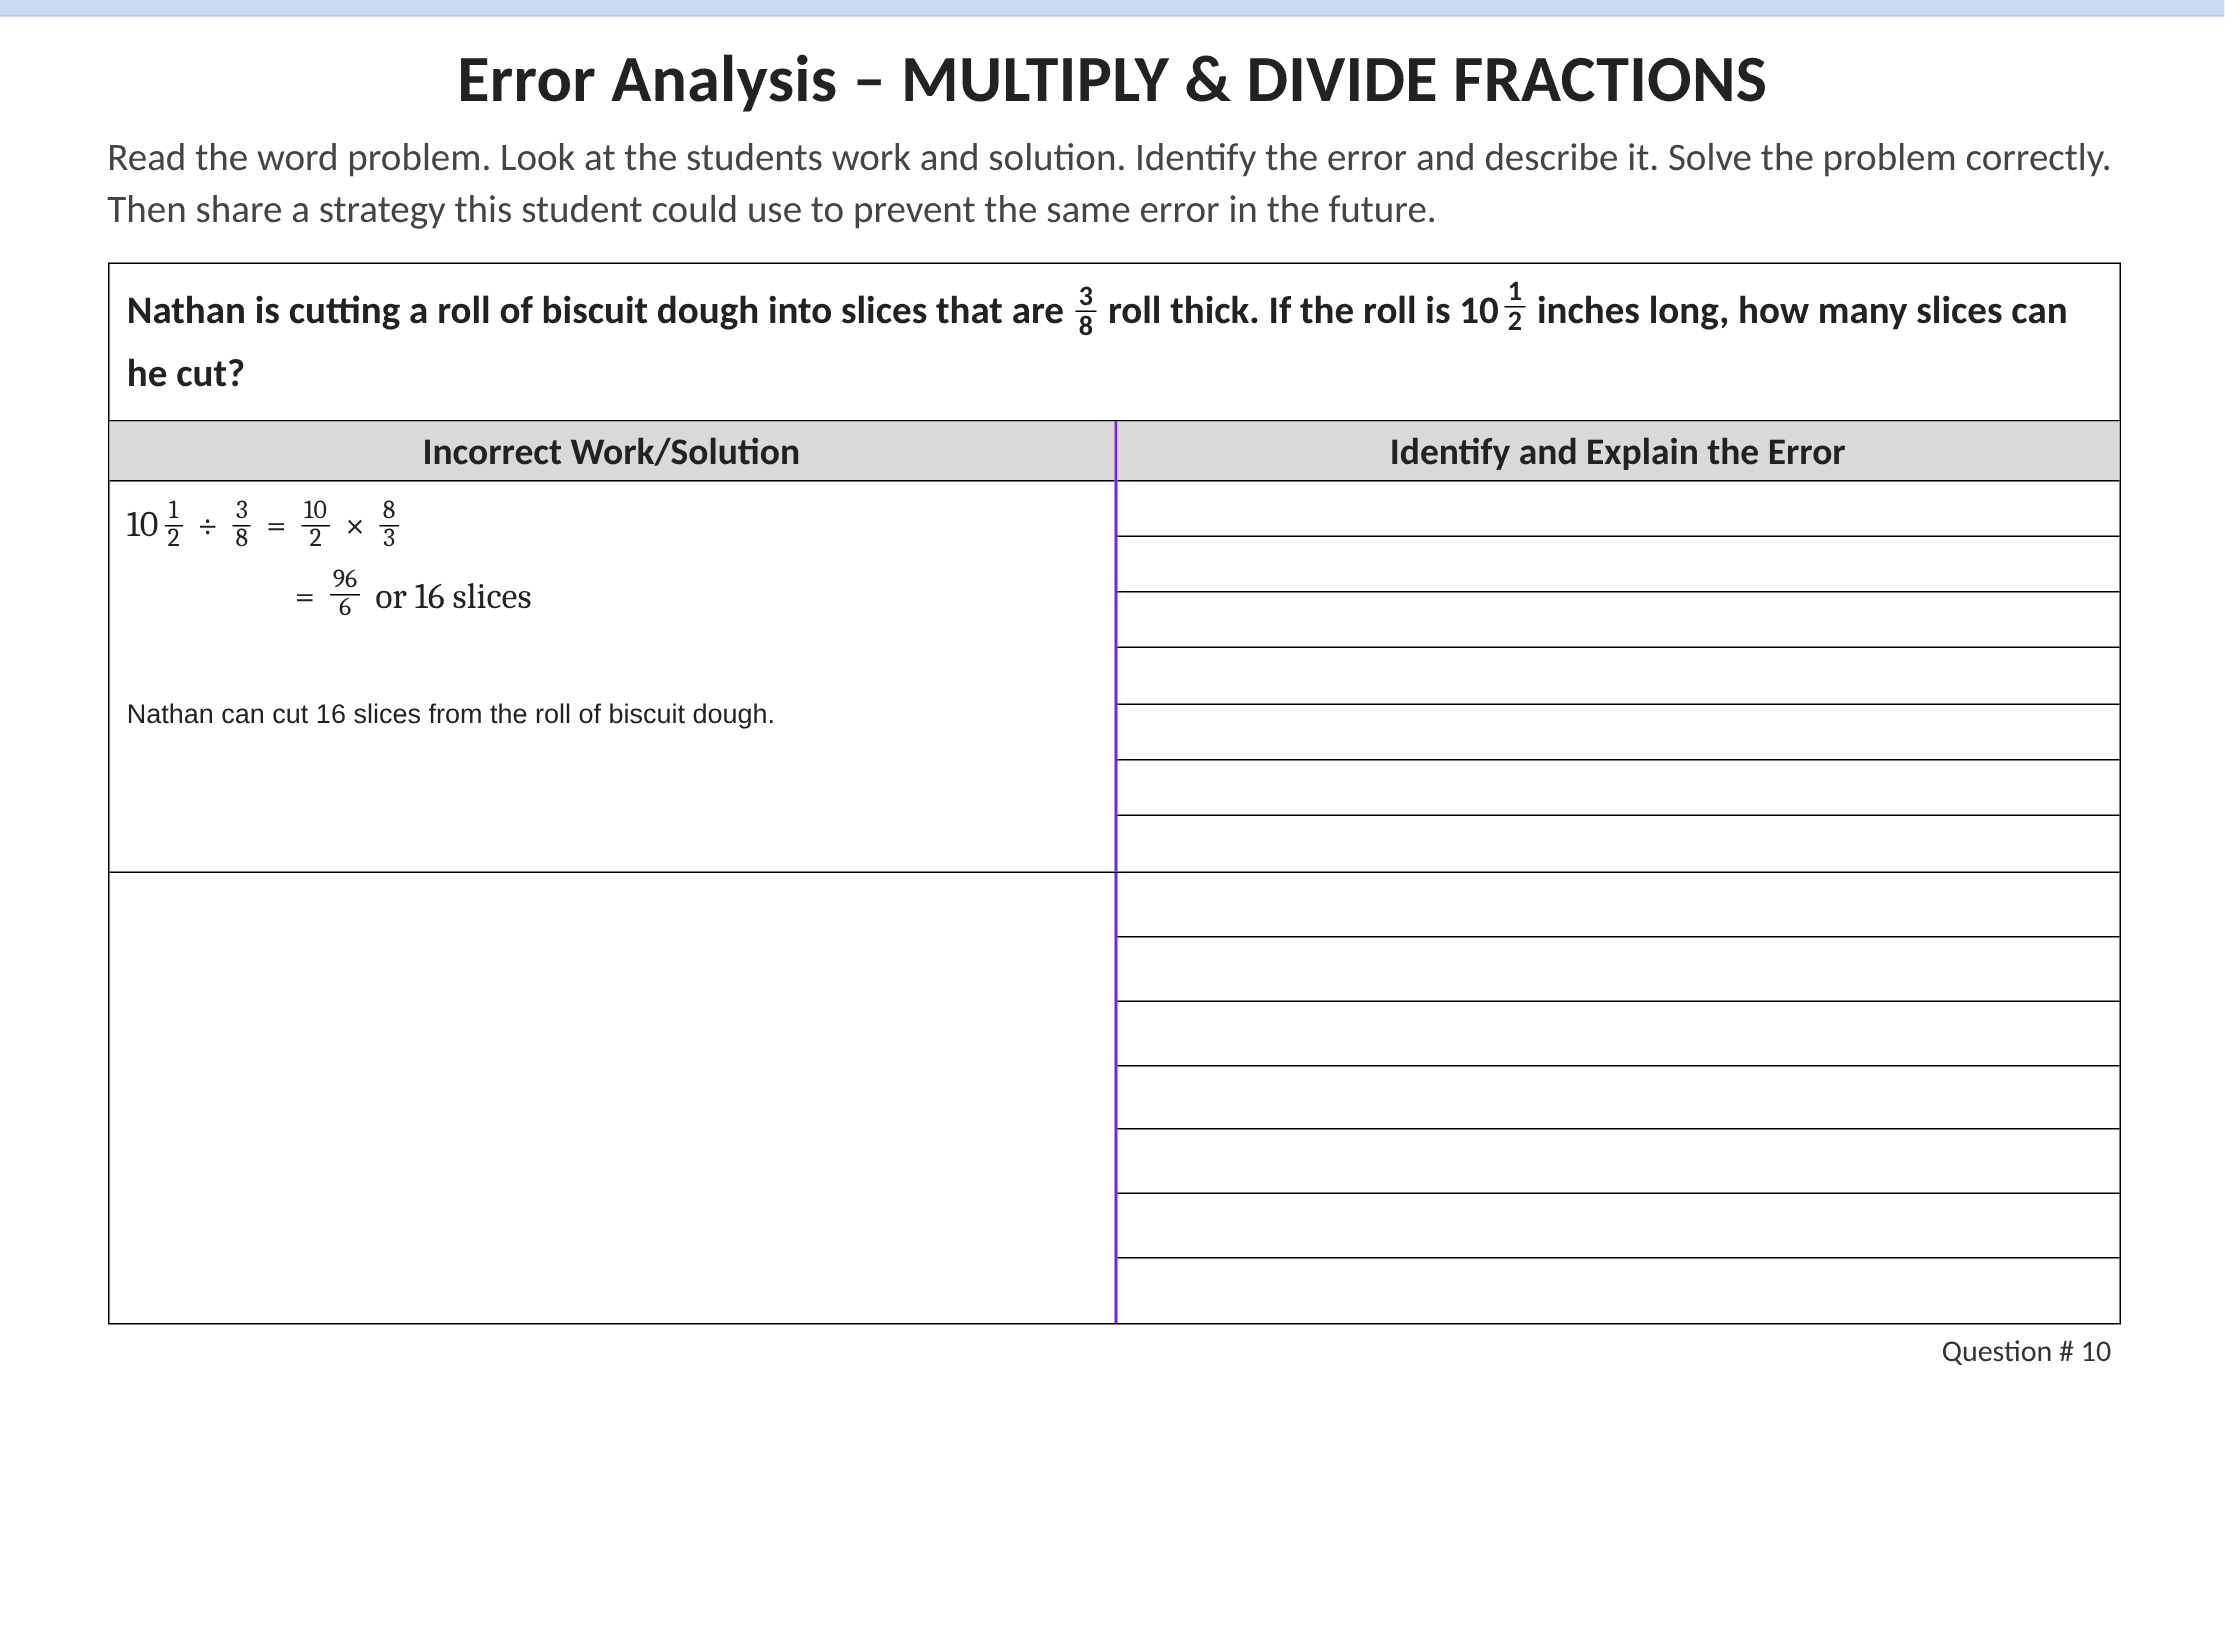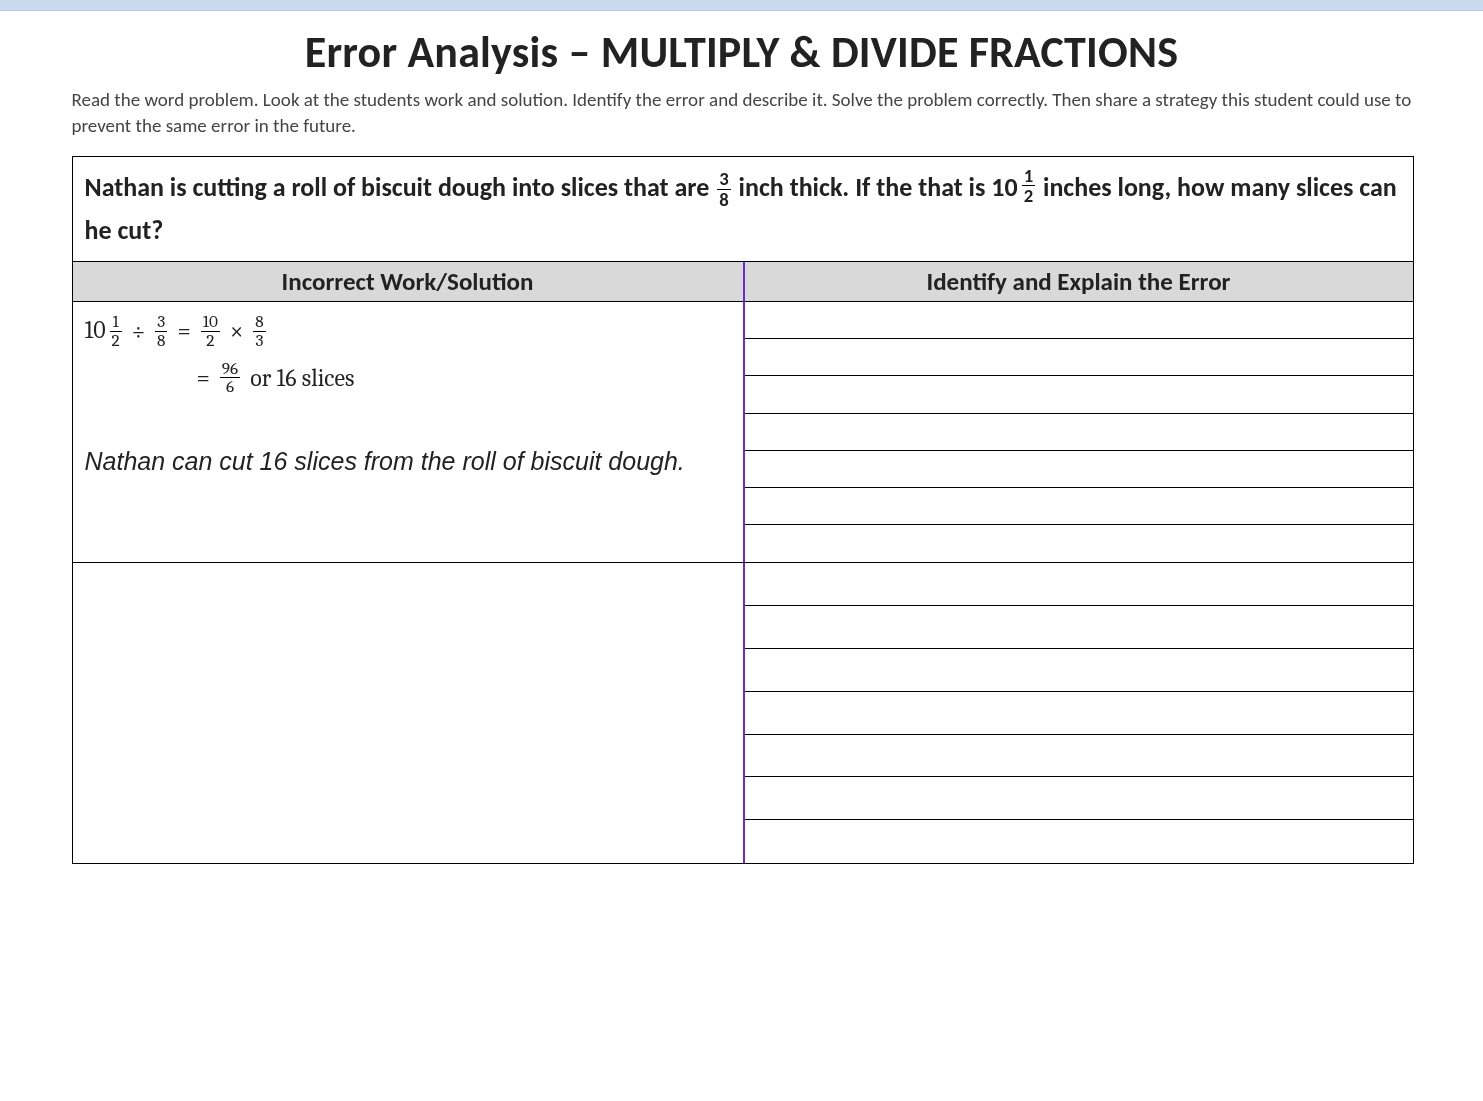--- a/index.html
+++ b/index.html
@@ -21,21 +21,21 @@
     box-sizing: border-box;
   }
   h1.title {
     text-align: center;
     font-size: 44px;
     font-weight: 600;
     margin: 6px 0 8px 0;
     letter-spacing: 0.2px;
   }
   .instructions {
-    font-size: 19px;
+    font-size: 26px;
     color: #454545;
     margin: 0 0 18px 0;
     line-height: 1.35;
   }
   .sheet {
     border: 1px solid #000;
     width: 100%;
   }
   .problem {
     font-weight: 700;
@@ -78,25 +78,24 @@
     width: 100%;
   }
   .work {
     font-family: "Cambria Math", Cambria, Georgia, serif;
     font-size: 24px;
     padding: 8px 12px;
     line-height: 1.4;
   }
   .answer {
     font-family: "Comic Sans MS", "Chalkboard SE", cursive, sans-serif;
-    font-size: 25px;
+    font-size: 18px;
     padding: 30px 12px 10px 12px;
     line-height: 1.35;
     color: #222;
-    font-style: italic;
   }
 
   
   .frac {
     display: inline-flex;
     flex-direction: column;
     vertical-align: middle;
     font-size: 0.72em;
     line-height: 1.02;
     margin: 0 2px;
@@ -139,21 +138,21 @@
   <p class="instructions">Read the word problem. Look at the students work and solution.  Identify the error and describe it. Solve the problem correctly.  Then share a strategy this student could use to prevent the same error in the future.</p>
 
   <div class="sheet">
 
     <div class="problem">
       <span>Nathan is cutting a roll of biscuit dough into slices that are</span>
       <span class="frac">
         <span class="num">3</span>
         <span class="den">8</span>
       </span>
-      <span>inch thick.  If the that is</span>
+      <span>roll thick.  If the roll is</span>
       <span class="mixed">
         <span class="whole">10</span>
         <span class="frac">
           <span class="num">1</span>
           <span class="den">2</span>
         </span>
       </span>
       <span>inches long, how many slices can he cut?</span>
     </div>
 
@@ -233,14 +232,15 @@
               <div class="line" style="position: absolute; top: 213.286px; left: 0px; right: 0px;"></div>
               <div class="line" style="position: absolute; top: 256.143px; left: 0px; right: 0px;"></div>
               <div class="line" style="position: absolute; top: 299px; left: 0px; right: 0px; border-bottom: none;"></div>
             </div>
         </div>
       </div>
     </div>
 
   </div>
 
+  <div class="qnum">Question # 10</div>
 
 </div>
 
 </body></html>

